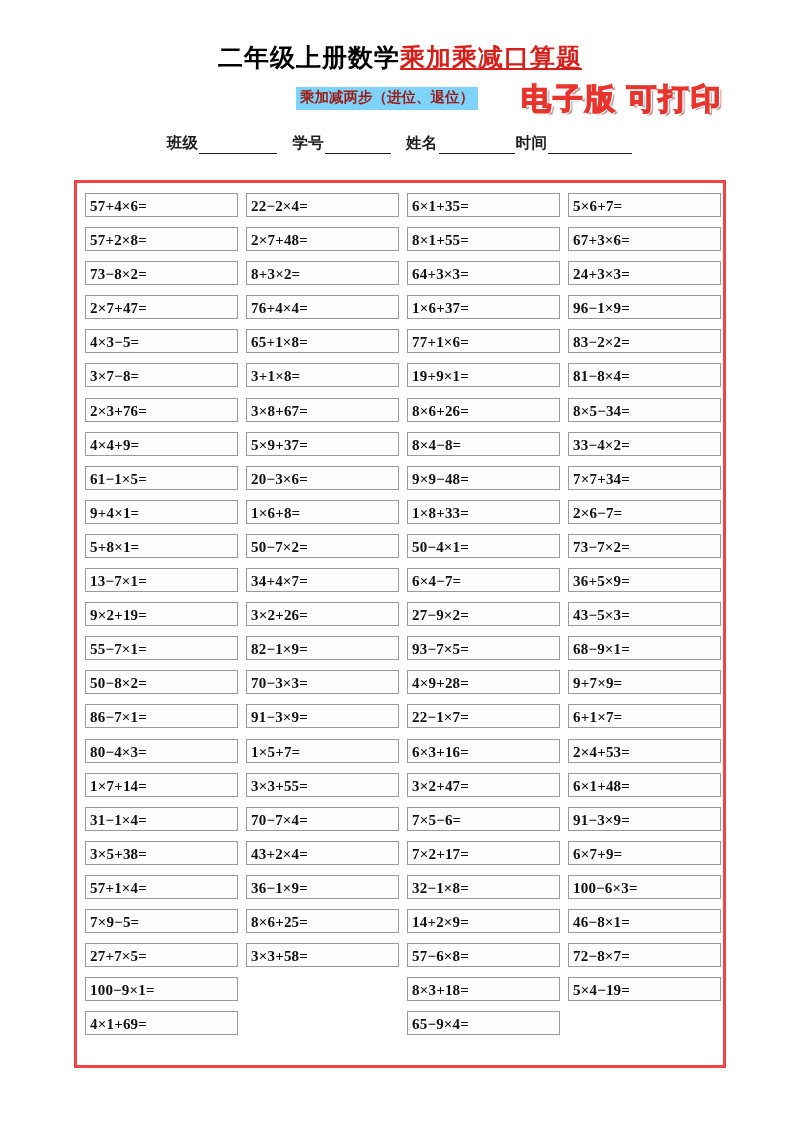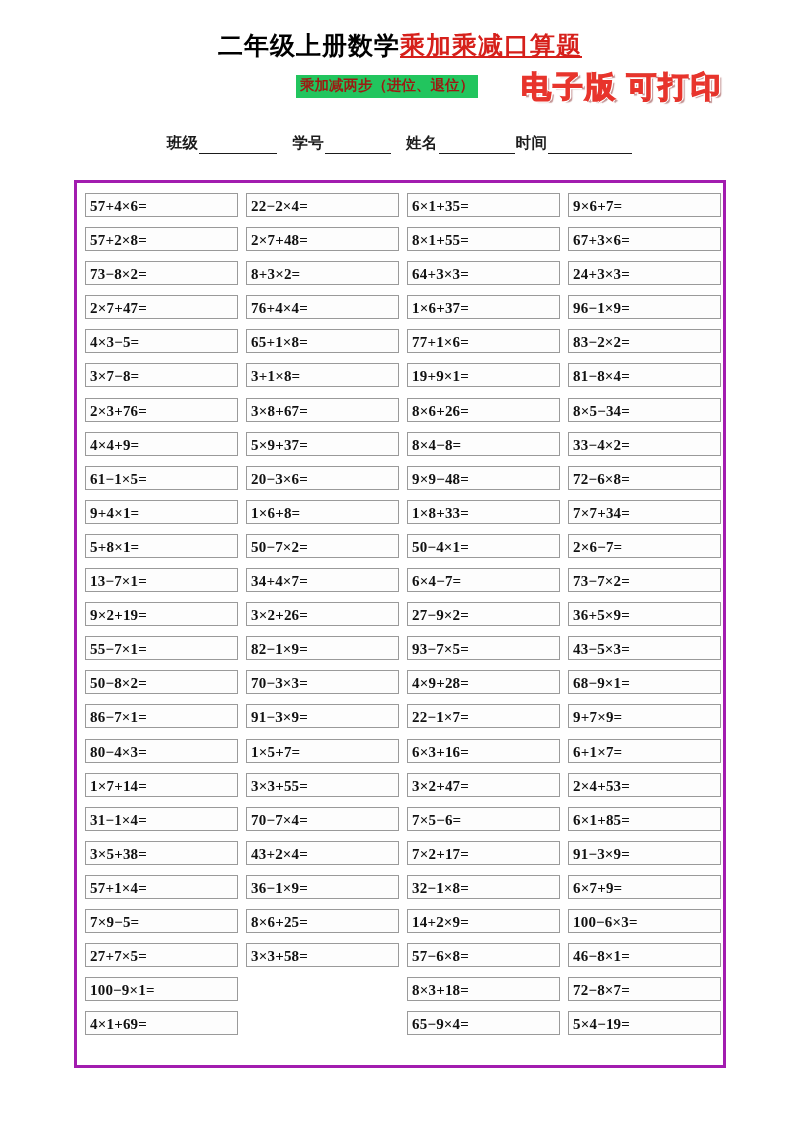--- a/index.html
+++ b/index.html
@@ -11,21 +11,21 @@
     width: 800px;
     height: 1131px;
     font-family: "Liberation Serif", "DejaVu Serif", serif;
     color: #1a1a1a;
     position: relative;
     overflow: hidden;
   }
 
   
   .header {
-    padding-top: 32px;
+    padding-top: 44px;
     text-align: center;
   }
   .title-line {
     font-size: 25px;
     font-weight: 700;
     letter-spacing: 1px;
     line-height: 1.15;
     white-space: nowrap;
   }
   .title-black {
@@ -40,21 +40,21 @@
 
   .subrow {
     position: relative;
     height: 52px;
     margin-top: 6px;
   }
   .subtitle {
     position: absolute;
     left: 296px;
     top: 8px;
-    background: #22c55e;
+    background: #7dd3fc;
     color: #9d1a12;
     font-size: 14.5px;
     font-weight: 700;
     padding: 3px 4px 4px 4px;
     letter-spacing: 0px;
     line-height: 1.1;
     white-space: nowrap;
   }
   .stamp {
     position: absolute;
@@ -68,21 +68,21 @@
     -webkit-text-stroke: 1.3px #e8342c;
     text-shadow:
       2px 0 0 #ffffff,
       -2px 0 0 #ffffff,
       0 2px 0 #ffffff,
       0 -2px 0 #ffffff,
       3px 2px 1px rgba(120,10,10,0.45);
   }
 
   .infoline {
-    margin-top: 14px;
+    margin-top: 2px;
     text-align: center;
     font-size: 15.5px;
     font-weight: 700;
     color: #1b1b1b;
     white-space: nowrap;
     letter-spacing: 0.3px;
   }
   .infoline .blank {
     display: inline-block;
     border-bottom: 1.6px solid #1b1b1b;
@@ -96,21 +96,21 @@
   .blank-w4 { width: 84px; }
   .info-gap { display: inline-block; width: 14px; }
 
   
   .frame {
     position: absolute;
     left: 74px;
     top: 180px;
     width: 652px;
     height: 888px;
-    border: 3px solid #a21caf;
+    border: 3px solid #ef4444;
     background: #ffffff;
     box-sizing: border-box;
   }
   .grid {
     position: absolute;
     left: 8px;
     top: 10px;
     width: 636px;
     display: flex;
     gap: 8px;
@@ -234,39 +234,38 @@
       <div class="cell">7×5−6=</div>
       <div class="cell">7×2+17=</div>
       <div class="cell">32−1×8=</div>
       <div class="cell">14+2×9=</div>
       <div class="cell">57−6×8=</div>
       <div class="cell">8×3+18=</div>
       <div class="cell">65−9×4=</div>
     </div>
 
     <div class="col">
-      <div class="cell">9×6+7=</div>
+      <div class="cell">5×6+7=</div>
       <div class="cell">67+3×6=</div>
       <div class="cell">24+3×3=</div>
       <div class="cell">96−1×9=</div>
       <div class="cell">83−2×2=</div>
       <div class="cell">81−8×4=</div>
       <div class="cell">8×5−34=</div>
       <div class="cell">33−4×2=</div>
-      <div class="cell">72−6×8=</div>
       <div class="cell">7×7+34=</div>
       <div class="cell">2×6−7=</div>
       <div class="cell">73−7×2=</div>
       <div class="cell">36+5×9=</div>
       <div class="cell">43−5×3=</div>
       <div class="cell">68−9×1=</div>
       <div class="cell">9+7×9=</div>
       <div class="cell">6+1×7=</div>
       <div class="cell">2×4+53=</div>
-      <div class="cell">6×1+85=</div>
+      <div class="cell">6×1+48=</div>
       <div class="cell">91−3×9=</div>
       <div class="cell">6×7+9=</div>
       <div class="cell">100−6×3=</div>
       <div class="cell">46−8×1=</div>
       <div class="cell">72−8×7=</div>
       <div class="cell">5×4−19=</div>
     </div>
 
   </div>
 </div>

